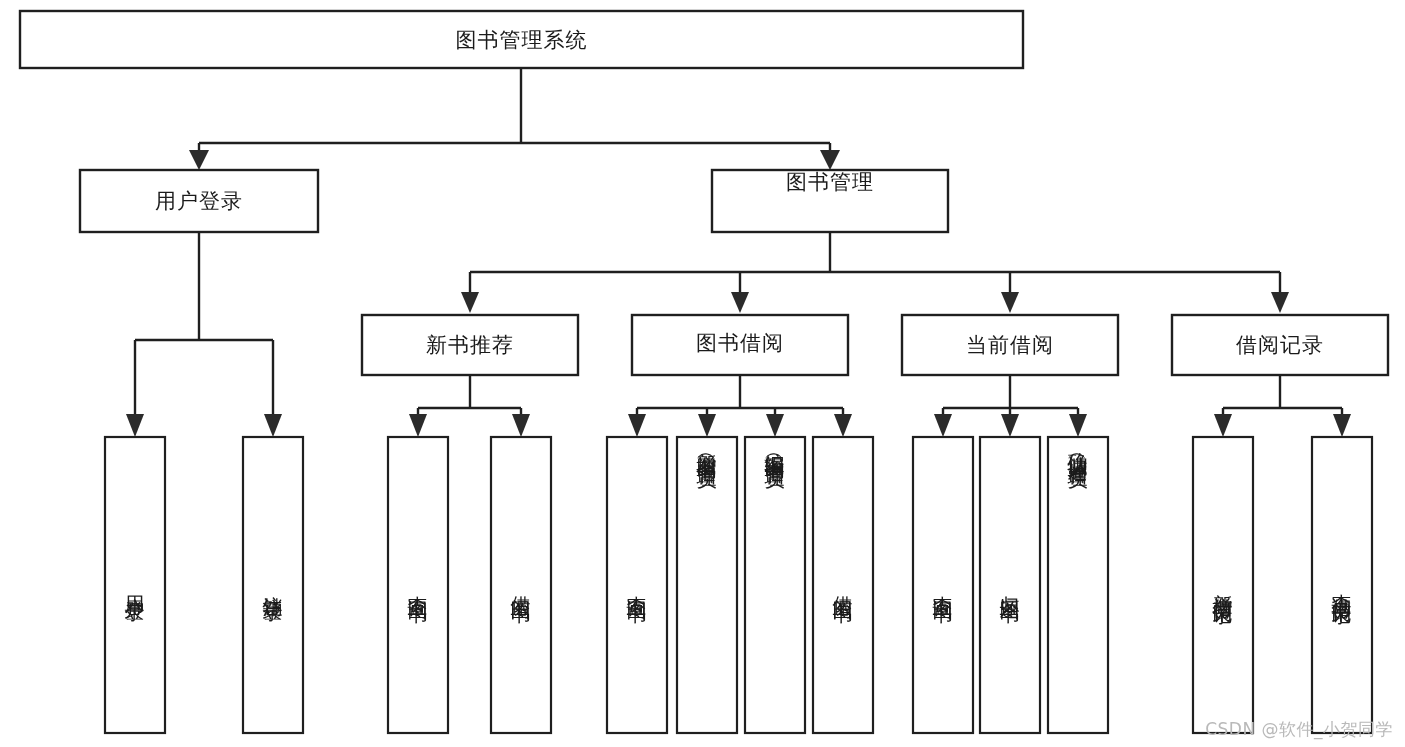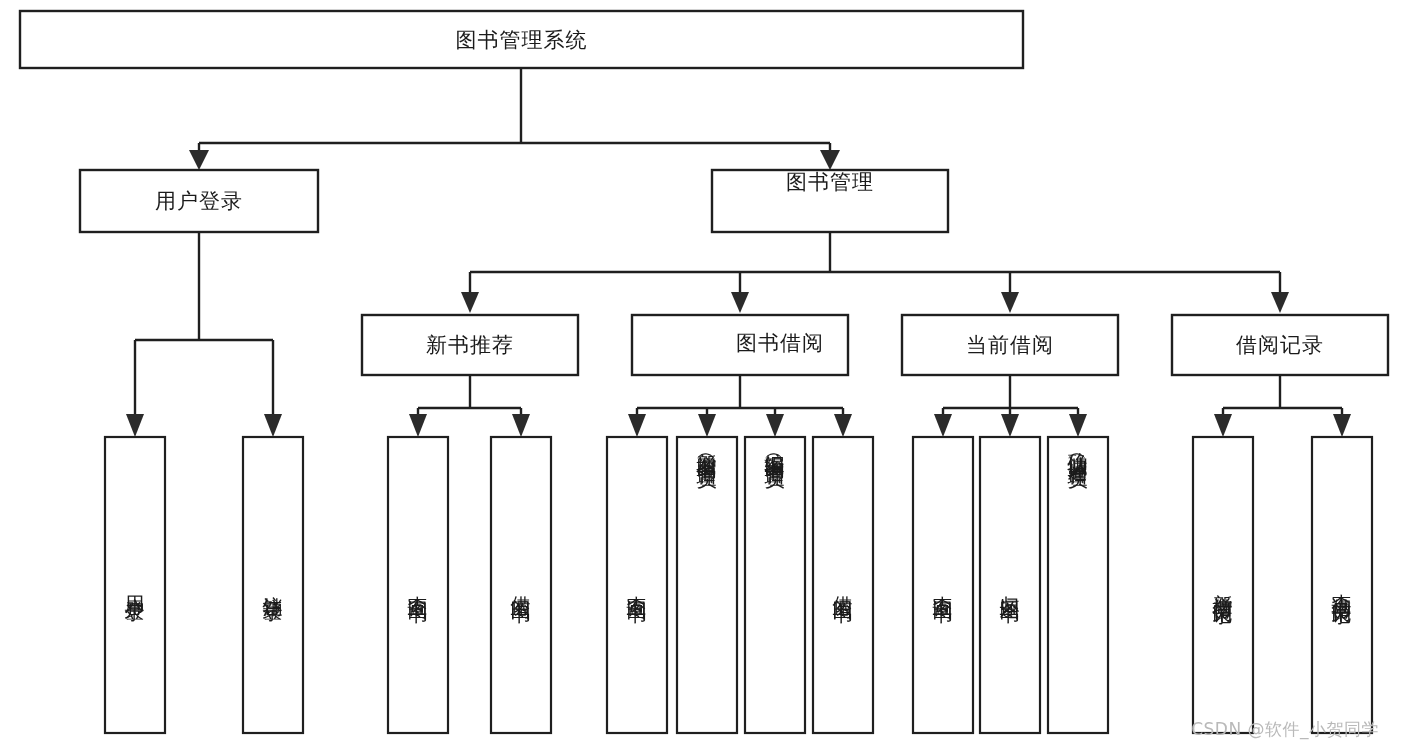--- a/index.html
+++ b/index.html
@@ -71,21 +71,21 @@
   }
   .hlabel-text {
     font-family: Liberation Serif, serif;
     font-size: 21px;
     letter-spacing: 1px;
     color: #1b1b1b;
     white-space: nowrap;
   }
   #watermark {
     position: absolute;
-    right: 26px;
+    right: 12px;
     bottom: 6px;
     font-family: "DejaVu Sans", "Liberation Sans", sans-serif;
     font-size: 17px;
     color: #b9b9b9;
     letter-spacing: 0.5px;
     white-space: nowrap;
   }
 </style>
 </head>
 <body>
@@ -194,21 +194,21 @@
   <div class="hlabel-wrap" style="left:80px; top:170px; width:238px; height:62px;">
     <span class="hlabel-text">用户登录</span>
   </div>
   <div class="hlabel-wrap" style="left:712px; top:156px; width:236px; height:51px;">
     <span class="hlabel-text">图书管理</span>
   </div>
 
   <div class="hlabel-wrap" style="left:362px; top:315px; width:216px; height:60px;">
     <span class="hlabel-text">新书推荐</span>
   </div>
-  <div class="hlabel-wrap" style="left:632px; top:315px; width:216px; height:56px;margin-left:40px;">
+  <div class="hlabel-wrap" style="left:632px; top:315px; width:216px; height:56px;">
     <span class="hlabel-text">图书借阅</span>
   </div>
   <div class="hlabel-wrap" style="left:902px; top:315px; width:216px; height:60px;border-radius:21px;">
     <span class="hlabel-text">当前借阅</span>
   </div>
   <div class="hlabel-wrap" style="left:1172px; top:315px; width:216px; height:60px;border-radius:19px;">
     <span class="hlabel-text">借阅记录</span>
   </div>
 
   <div class="vlabel-wrap" style="left:105px; top:437px; width:60px; height:296px;">

